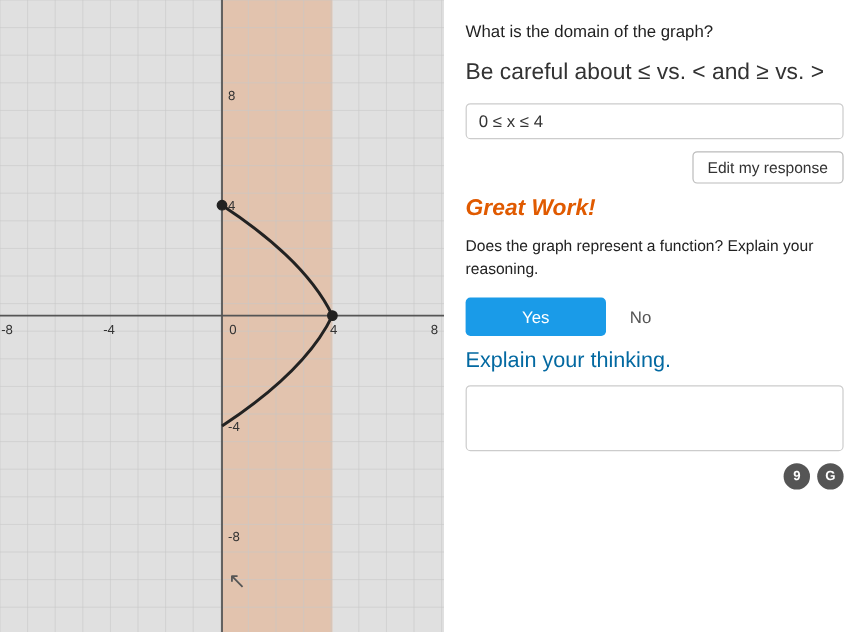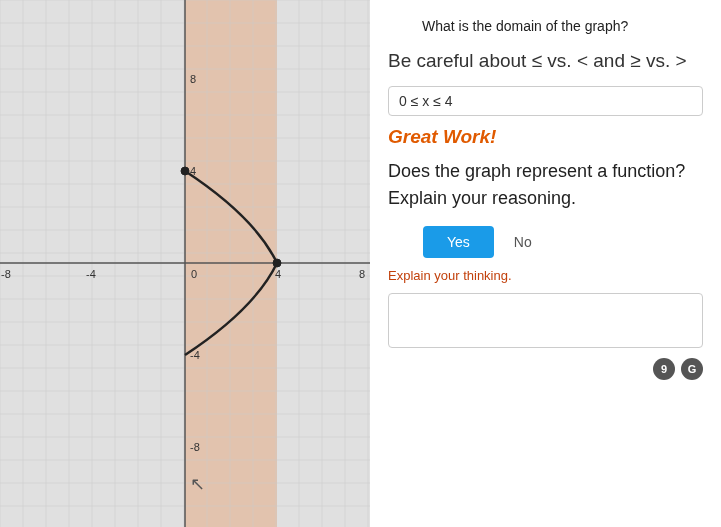--- a/index.html
+++ b/index.html
@@ -34,21 +34,20 @@
       display: flex;
       flex-direction: column;
       gap: 10px;
       overflow-y: auto;
     }
 
     .question-text {
       font-size: 14px;
       color: #222;
       line-height: 1.5;
-      margin-left: 34px;
     }
 
     .instruction-text {
       font-size: 13px;
       color: #333;
       line-height: 1.5;
     }
 
     .careful-text {
       font-size: 19px;
@@ -78,55 +77,54 @@
     }
 
     .great-work {
       font-size: 19px;
       font-weight: bold;
       color: #e05a00;
       font-style: italic;
     }
 
     .function-question {
-      font-size: 18px;
+      font-size: 13px;
       color: #222;
       line-height: 1.5;
     }
 
     .yes-no-row {
       display: flex;
       align-items: center;
       gap: 20px;
       margin-top: 4px;
     }
 
     .yes-btn {
       background: #1a9be8;
       color: #fff;
       border: none;
       border-radius: 4px;
-      padding: 8px 24px;
-      font-size: 14px;
-      cursor: pointer;
-      margin-left: 35px;
+      padding: 8px 47px;
+      font-size: 14px;
+      cursor: pointer;
     }
 
     .no-btn {
       background: transparent;
       color: #555;
       border: none;
       font-size: 14px;
       cursor: pointer;
       text-align: right;
     }
 
     .explain-label {
-      font-size: 13px;
-      color: #c2410c;
+      font-size: 18px;
+      color: #0369a1;
     }
 
     .explain-textarea {
       width: 100%;
       height: 55px;
       border: 1px solid #ccc;
       border-radius: 4px;
       resize: none;
       font-size: 13px;
       padding: 5px;
@@ -251,20 +249,23 @@
 
   <div class="careful-text">
     <span>Be careful about</span>
     <span>≤ vs. &lt; and ≥ vs. &gt;</span>
   </div>
 
   <div class="answer-row">
     <div class="answer-box">0 ≤ x ≤ 4</div>
   </div>
 
+  <div style="display:flex; justify-content:flex-end;">
+    <button class="edit-response-btn">Edit my response</button>
+  </div>
 
   <div class="great-work">Great Work!</div>
 
   <div class="function-question">Does the graph represent a function? Explain your reasoning.</div>
 
   <div class="yes-no-row">
     <button class="yes-btn">Yes</button>
     <button class="no-btn">No</button>
   </div>
 

